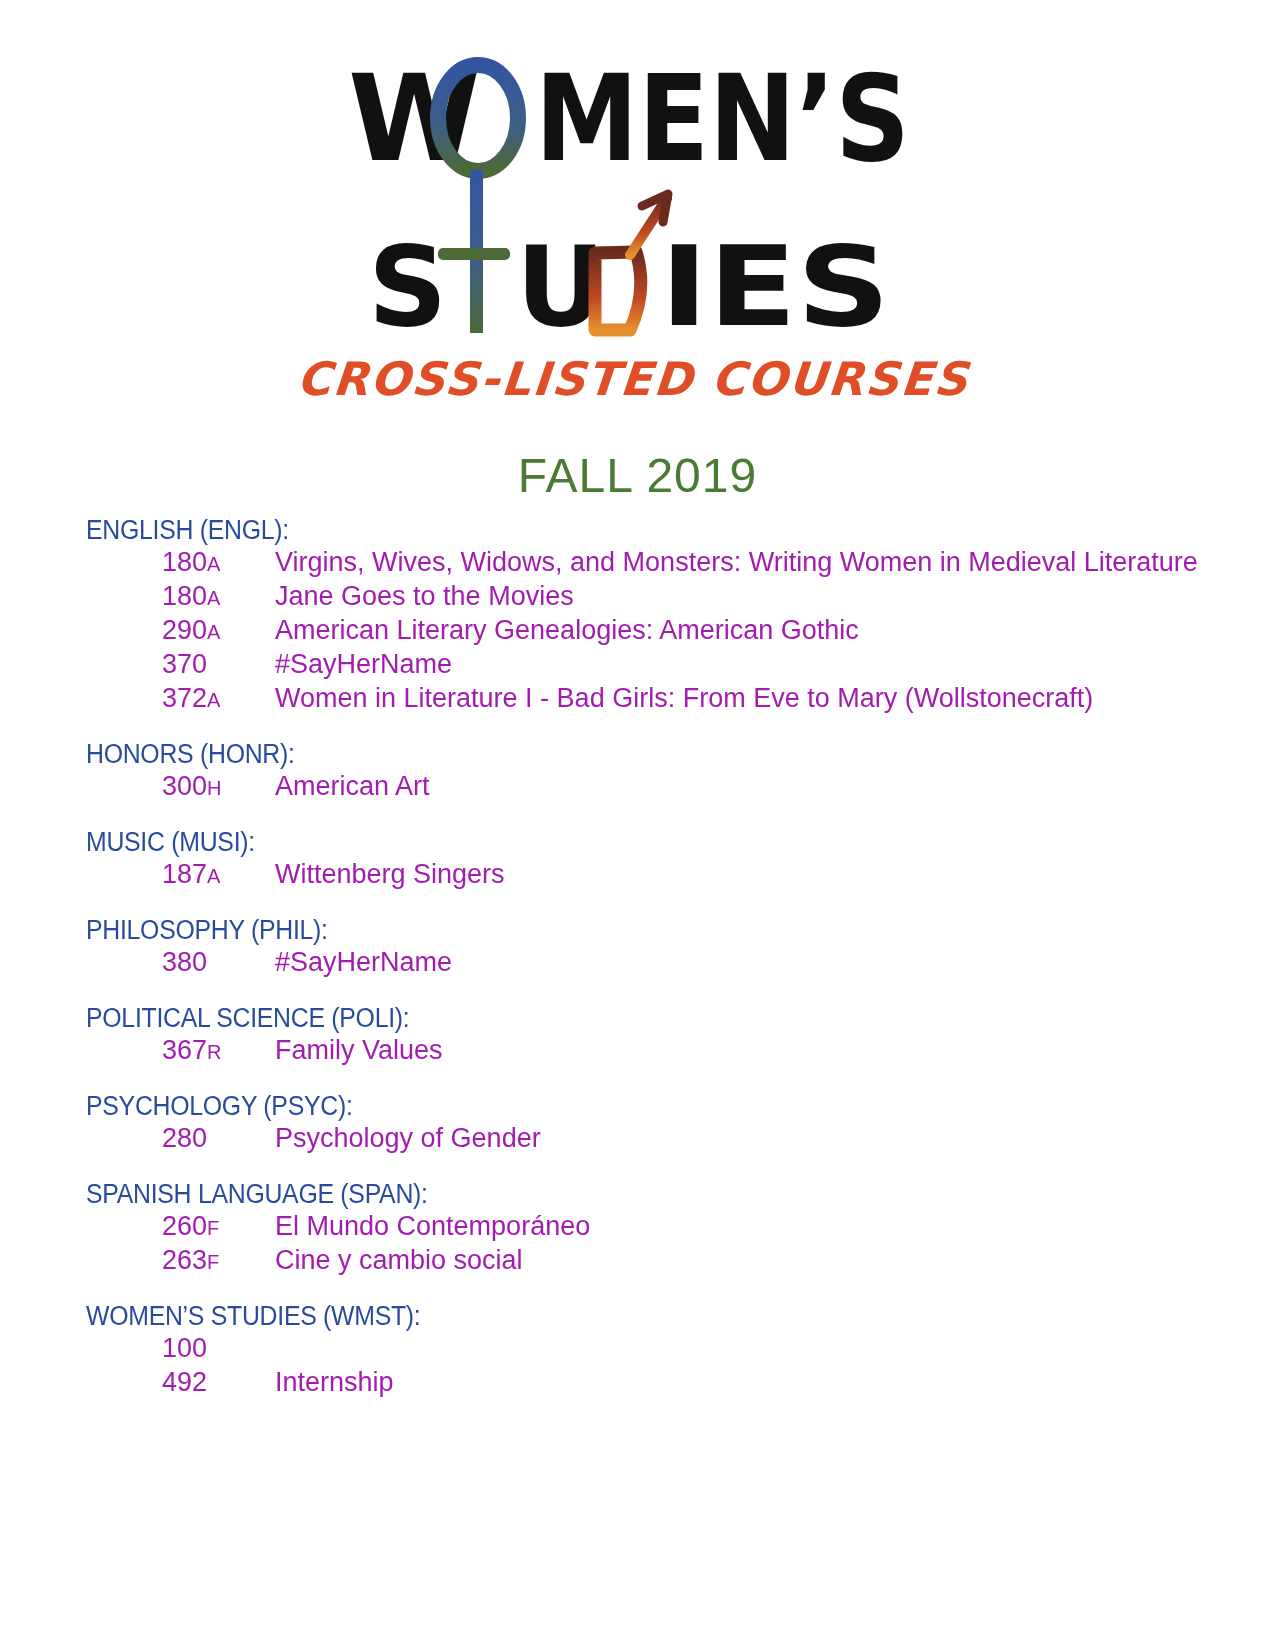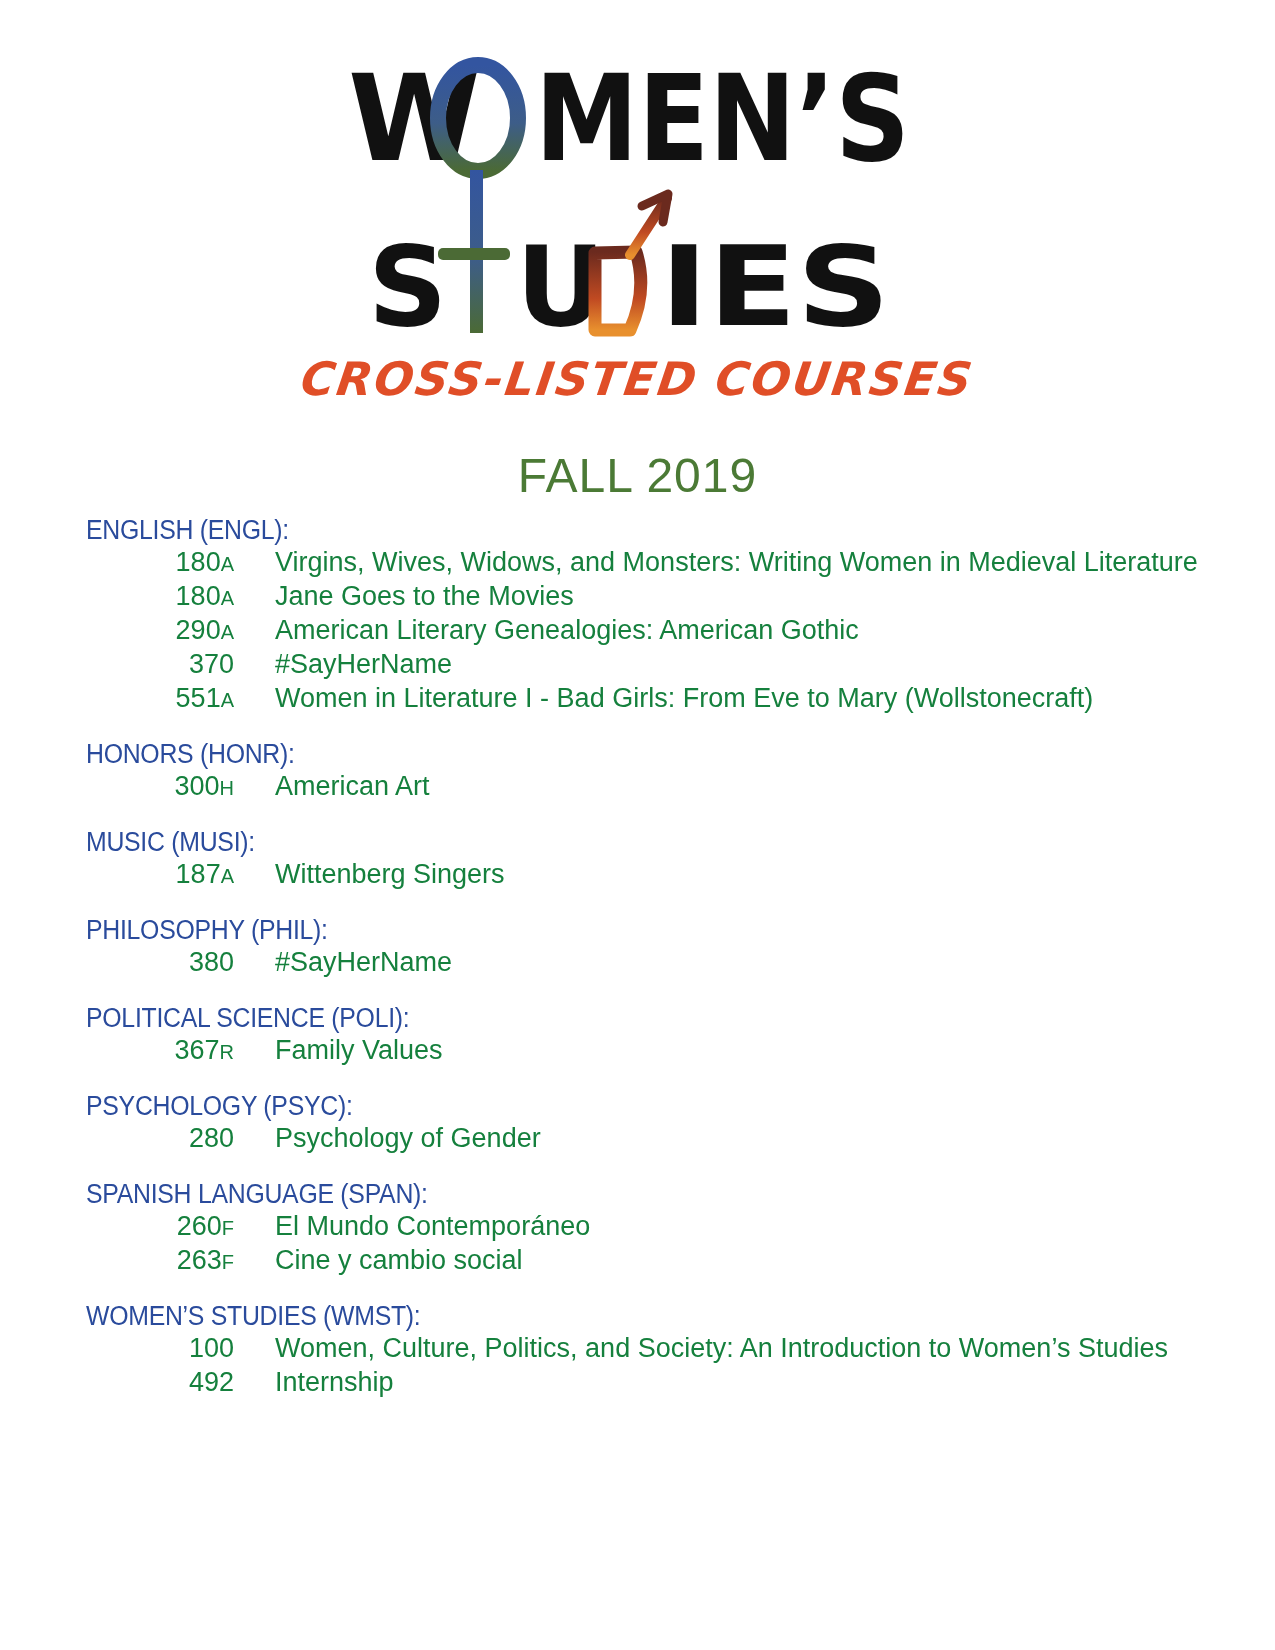--- a/index.html
+++ b/index.html
@@ -12,22 +12,22 @@
     .subtitle { position: absolute; left: 0; width: 1275px; top: 352px; text-align: center;
       font-family: "DejaVu Sans", sans-serif; font-style: italic; font-weight: bold;
       font-size: 46px; letter-spacing: 2px; color: #e04e27; transform: skewX(-8deg); }
     .term { position: absolute; left: 0; width: 1275px; top: 420px; text-align: center;
       font-family: "Liberation Sans", sans-serif; font-size: 48px; color: #4b7a35; letter-spacing: 1px; margin-top: 28px; }
 
     .courses { position: absolute; left: 86px; top: 514px; width: 1120px; }
     .dept { margin-bottom: 22px; }
     .dept-title { font-family: "Liberation Sans", sans-serif; font-size: 27px; color: #2a4b9c;
       line-height: 32px; letter-spacing: -0.3px; transform: scaleX(0.92); transform-origin: left; white-space: nowrap; }
-    .course { display: flex; font-family: "Liberation Sans", sans-serif; font-size: 27px; color: #15803d;
-      line-height: 32px; padding-left: 76px; white-space: nowrap; text-align: right; }
+    .course { display: flex; font-family: "Liberation Sans", sans-serif; font-size: 27px; color: #a21caf;
+      line-height: 32px; padding-left: 76px; white-space: nowrap; }
     .course-num { display: inline-block; min-width: 72px; }
     .course-num .suffix { font-size: 20px; letter-spacing: 0; }
     .course-name { display: inline-block; margin-left: 41px; }
   </style>
 </head>
 <body>
 
 <div class="logo">
   <svg viewBox="0 0 600 300" xmlns="http://www.w3.org/2000/svg">
     <defs>
@@ -84,21 +84,21 @@
       </div>
       <div class="course">
         <span class="course-num"><span>290</span><span class="suffix">A</span></span>
         <span class="course-name">American Literary Genealogies: American Gothic</span>
       </div>
       <div class="course">
         <span class="course-num"><span>370</span><span class="suffix"></span></span>
         <span class="course-name">#SayHerName</span>
       </div>
       <div class="course">
-        <span class="course-num"><span>551</span><span class="suffix">A</span></span>
+        <span class="course-num"><span>372</span><span class="suffix">A</span></span>
         <span class="course-name">Women in Literature I - Bad Girls: From Eve to Mary (Wollstonecraft)</span>
       </div>
     </div>
     <div class="dept">
       <div class="dept-title">HONORS (HONR):</div>
       <div class="course">
         <span class="course-num"><span>300</span><span class="suffix">H</span></span>
         <span class="course-name">American Art</span>
       </div>
     </div>
@@ -138,20 +138,19 @@
       </div>
       <div class="course">
         <span class="course-num"><span>263</span><span class="suffix">F</span></span>
         <span class="course-name">Cine y cambio social</span>
       </div>
     </div>
     <div class="dept">
       <div class="dept-title">WOMEN’S STUDIES (WMST):</div>
       <div class="course">
         <span class="course-num"><span>100</span><span class="suffix"></span></span>
-        <span class="course-name">Women, Culture, Politics, and Society: An Introduction to Women’s Studies</span>
       </div>
       <div class="course">
         <span class="course-num"><span>492</span><span class="suffix"></span></span>
         <span class="course-name">Internship</span>
       </div>
     </div>
   </div>
 
 </body></html>

